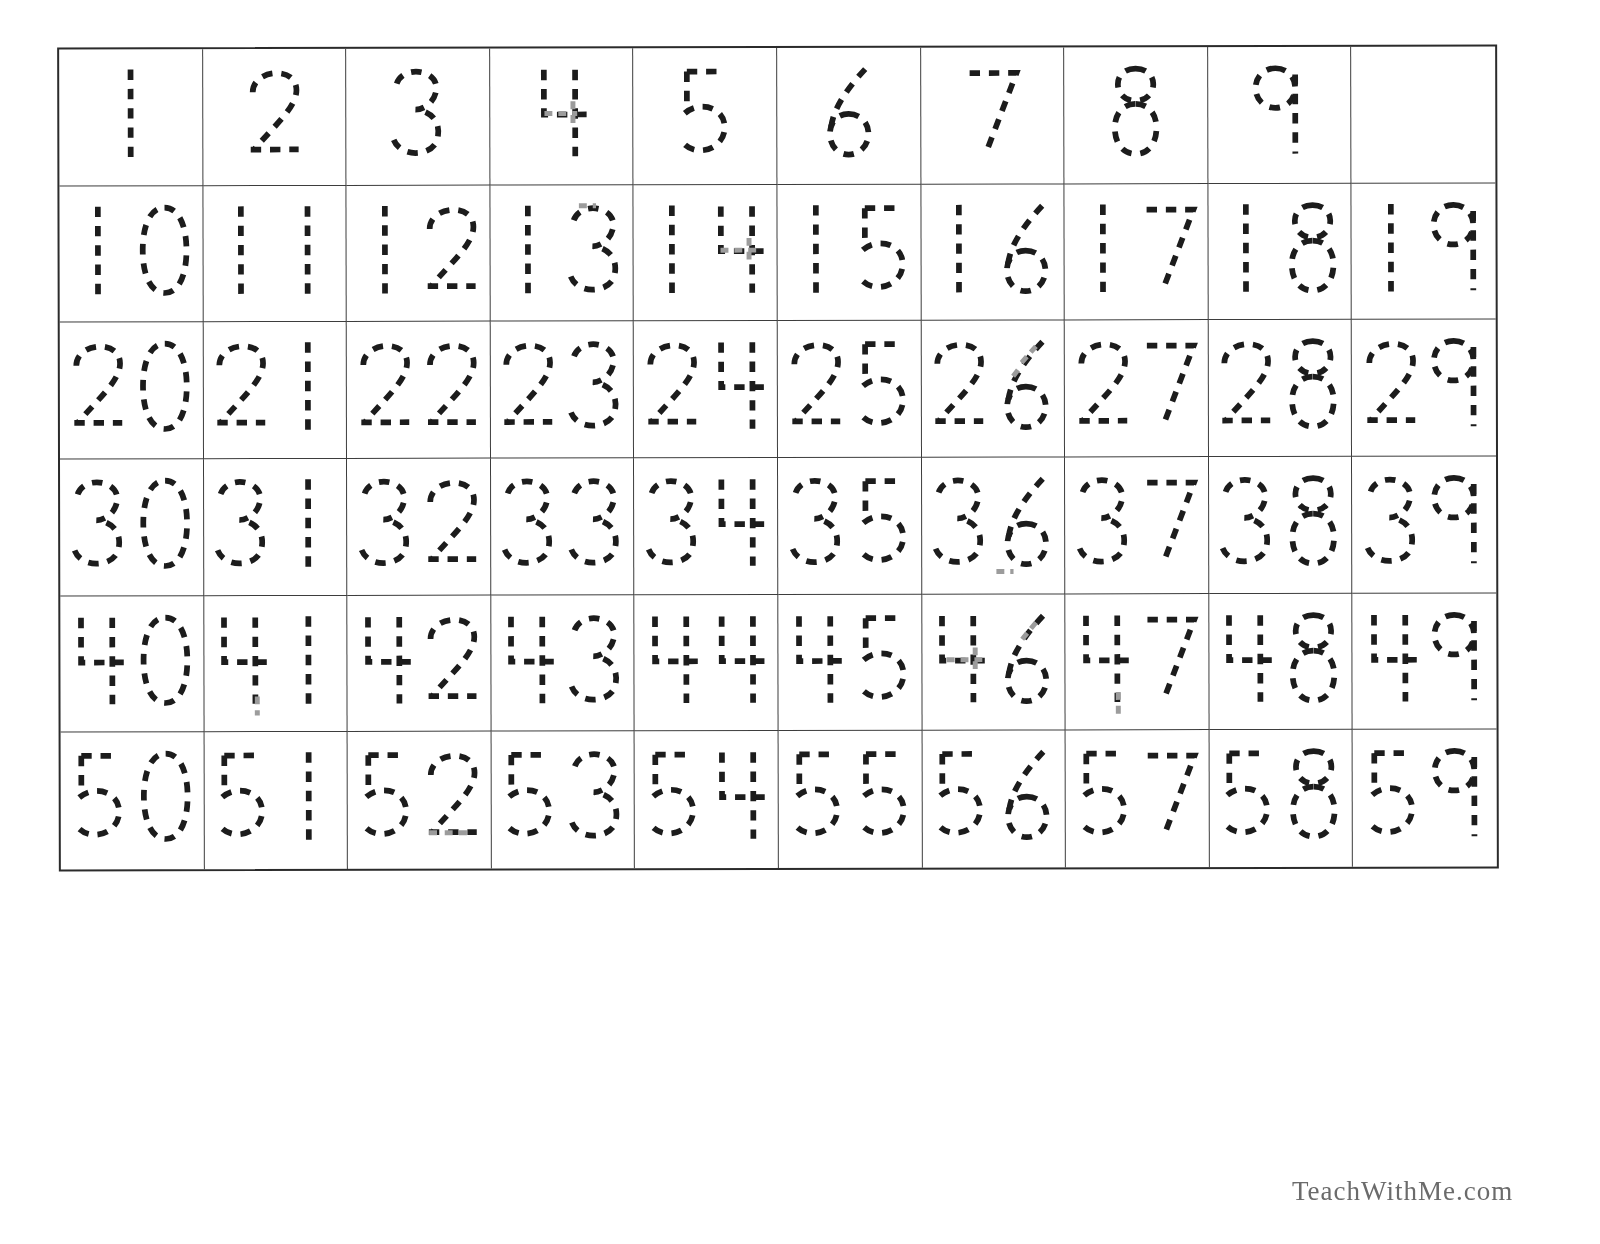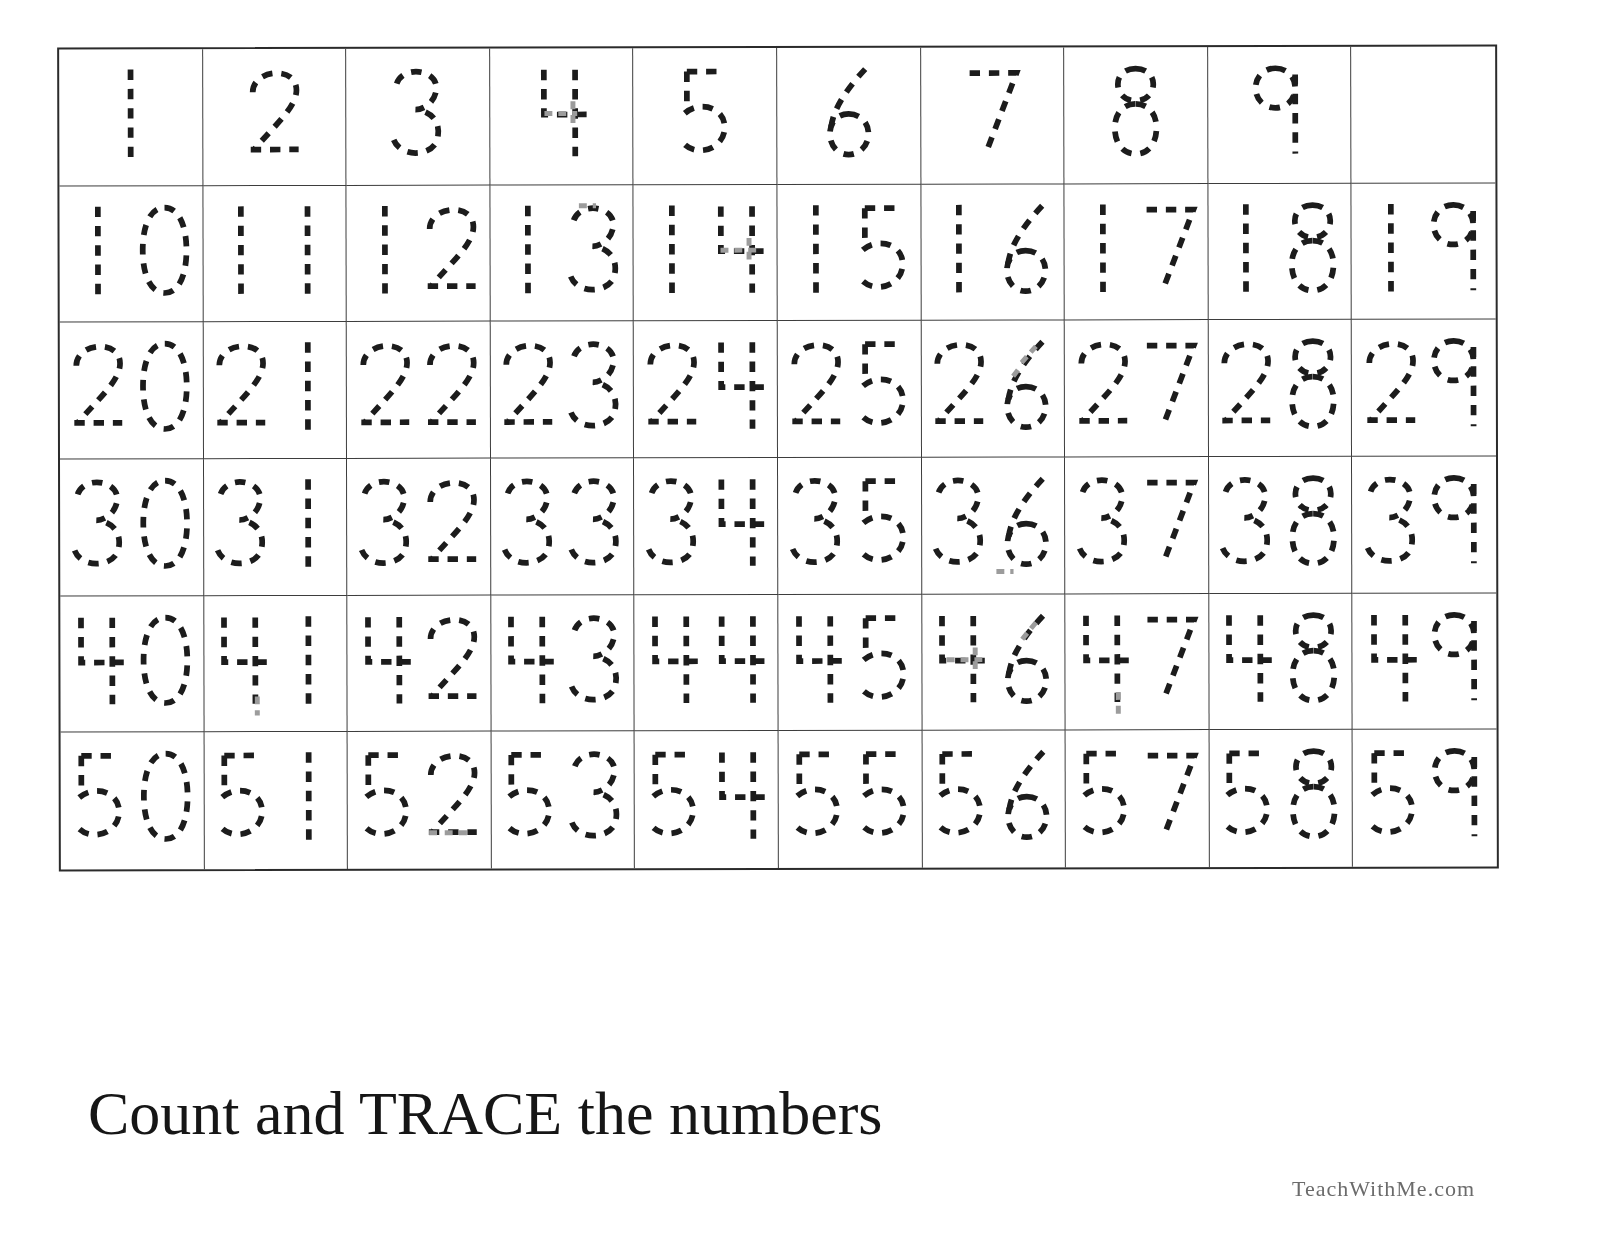--- a/index.html
+++ b/index.html
@@ -50,21 +50,21 @@
     font-size:62px;
     font-weight:400;
     color:#161616;
     letter-spacing:0px;
     white-space:nowrap;
   }
   
   .watermark{
     position:absolute;
     left:1292px;top:1176px;
-    font-size:22px;
+    font-size:27px;
     color:#6b6b6b;
     letter-spacing:1px;
     white-space:nowrap;
   }
 </style>
 </head>
 <body>
 
 <div class="sheet">
 
@@ -526,17 +526,16 @@
         <svg class="digits" viewBox="0 0 128 96" height="100" width="133.4">
           <path d="M15 9 L51 9" transform="translate(0 0)" fill="none" stroke="#1c1c1c" stroke-width="5.5" stroke-dasharray="10 8.5" stroke-linecap="butt"></path>
           <path d="M15 9 L15 42" transform="translate(0 0)" fill="none" stroke="#1c1c1c" stroke-width="5.5" stroke-dasharray="10 8.5" stroke-linecap="butt"></path>
           <path d="M13 49 C28 36 54 44 51 66 C48 86 19 92 9 74" transform="translate(0 0)" fill="none" stroke="#1c1c1c" stroke-width="5.5" stroke-dasharray="10 8.5" stroke-linecap="butt"></path>
           <path d="M28 7 C39 7 47 15 47 26 C47 37 39 45 28 45 C17 45 9 37 9 26 C9 15 17 7 28 7 Z" transform="translate(64 0)" fill="none" stroke="#1c1c1c" stroke-width="5.5" stroke-dasharray="10 8.5" stroke-linecap="butt"></path>
           <path d="M47 13 L47 89" transform="translate(64 0)" fill="none" stroke="#1c1c1c" stroke-width="5.5" stroke-dasharray="10 8.5" stroke-linecap="butt"></path>
         </svg>
       </div>
     </div>
 
-  <div class="caption">Count and TRACE the numbers</div>
 
   <div class="watermark">TeachWithMe.com</div>
 
 </div>
 
 </body></html>

